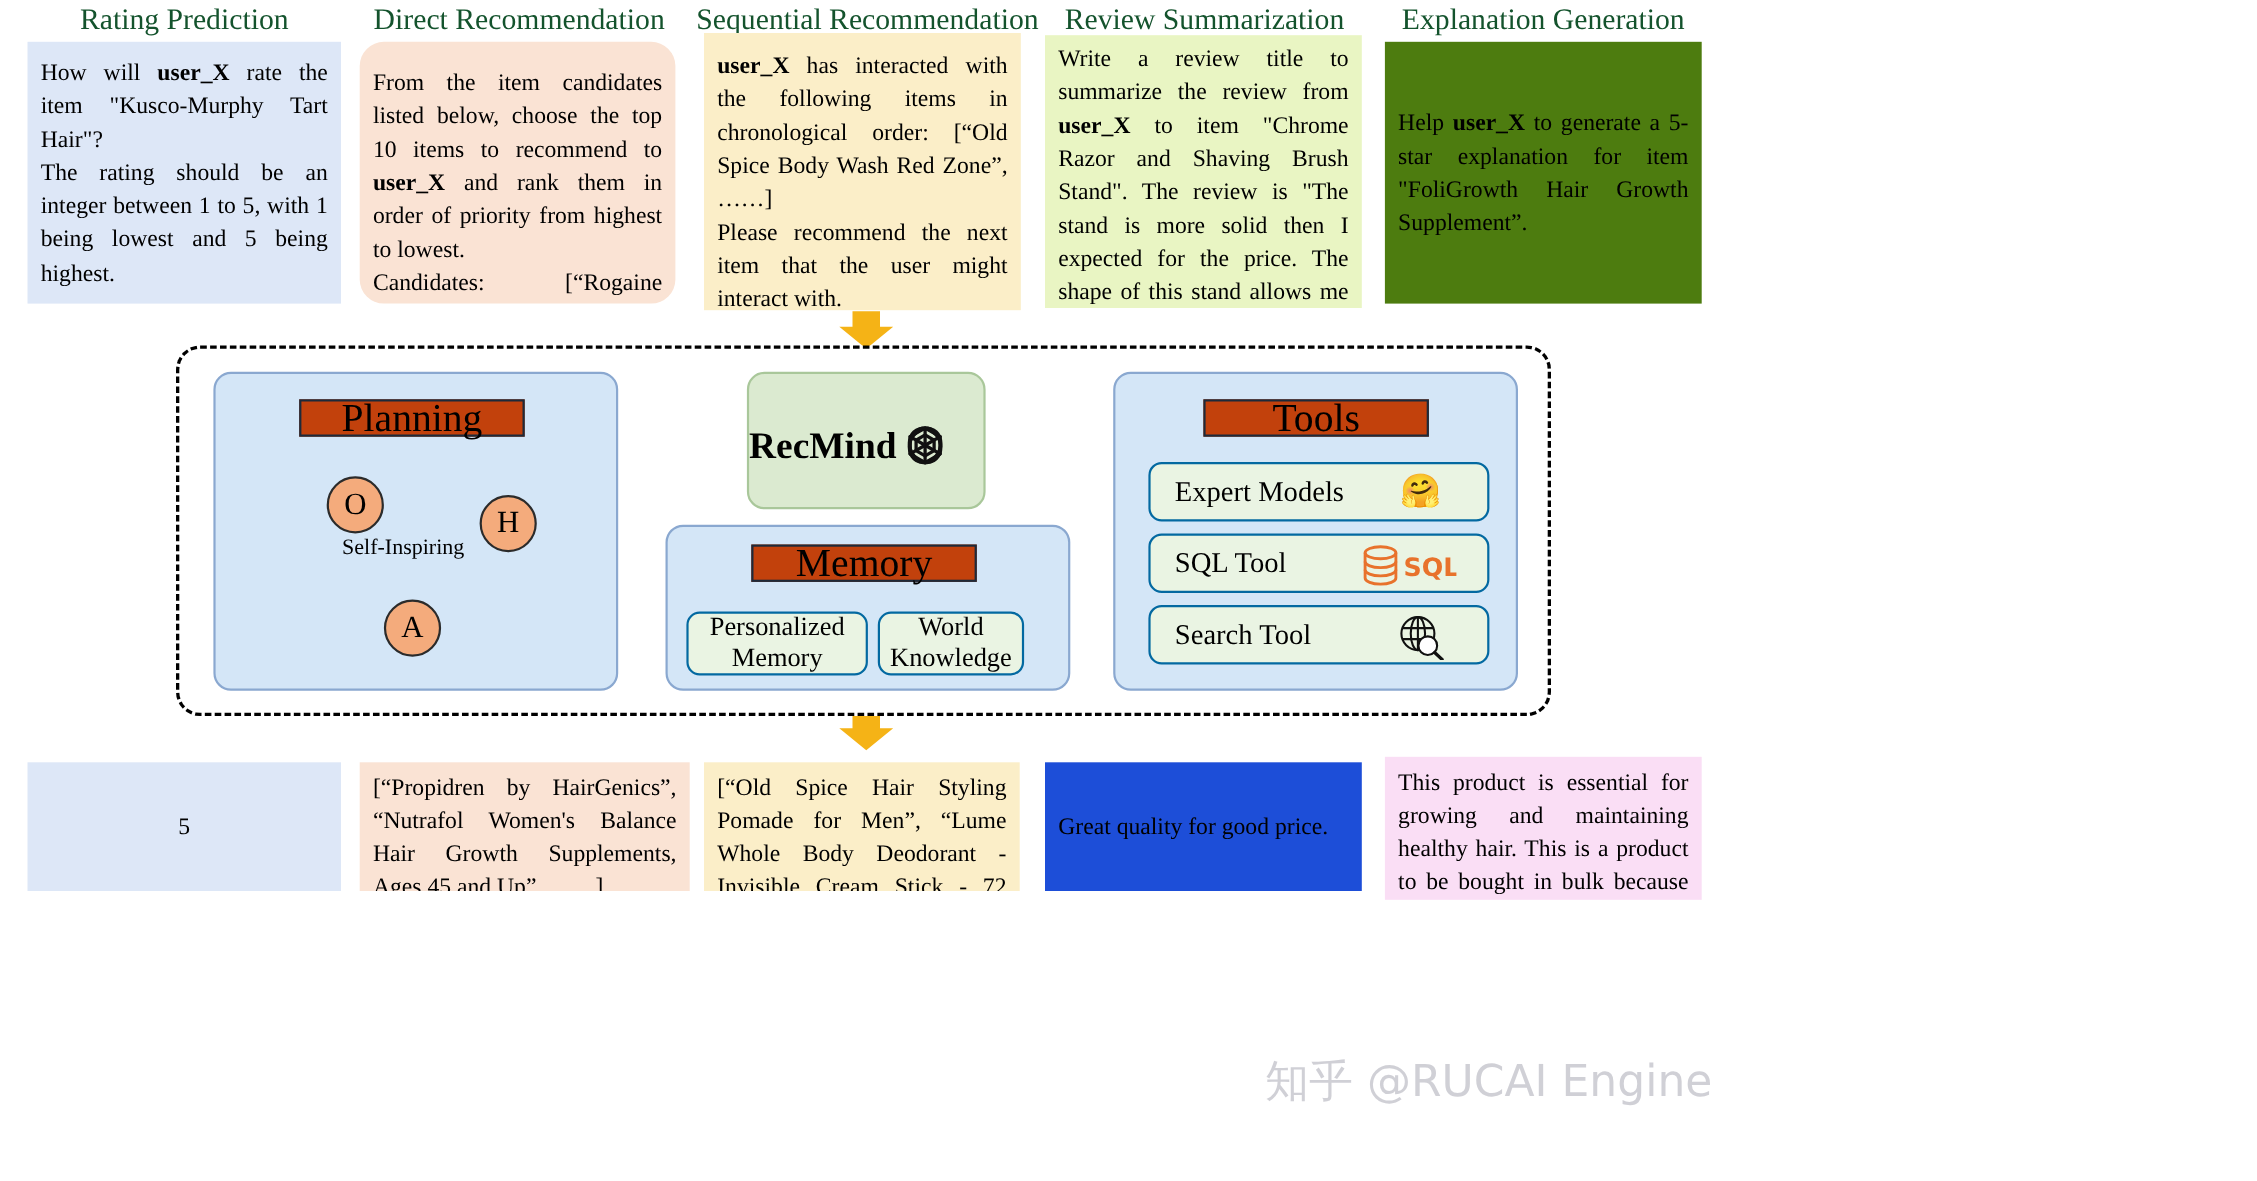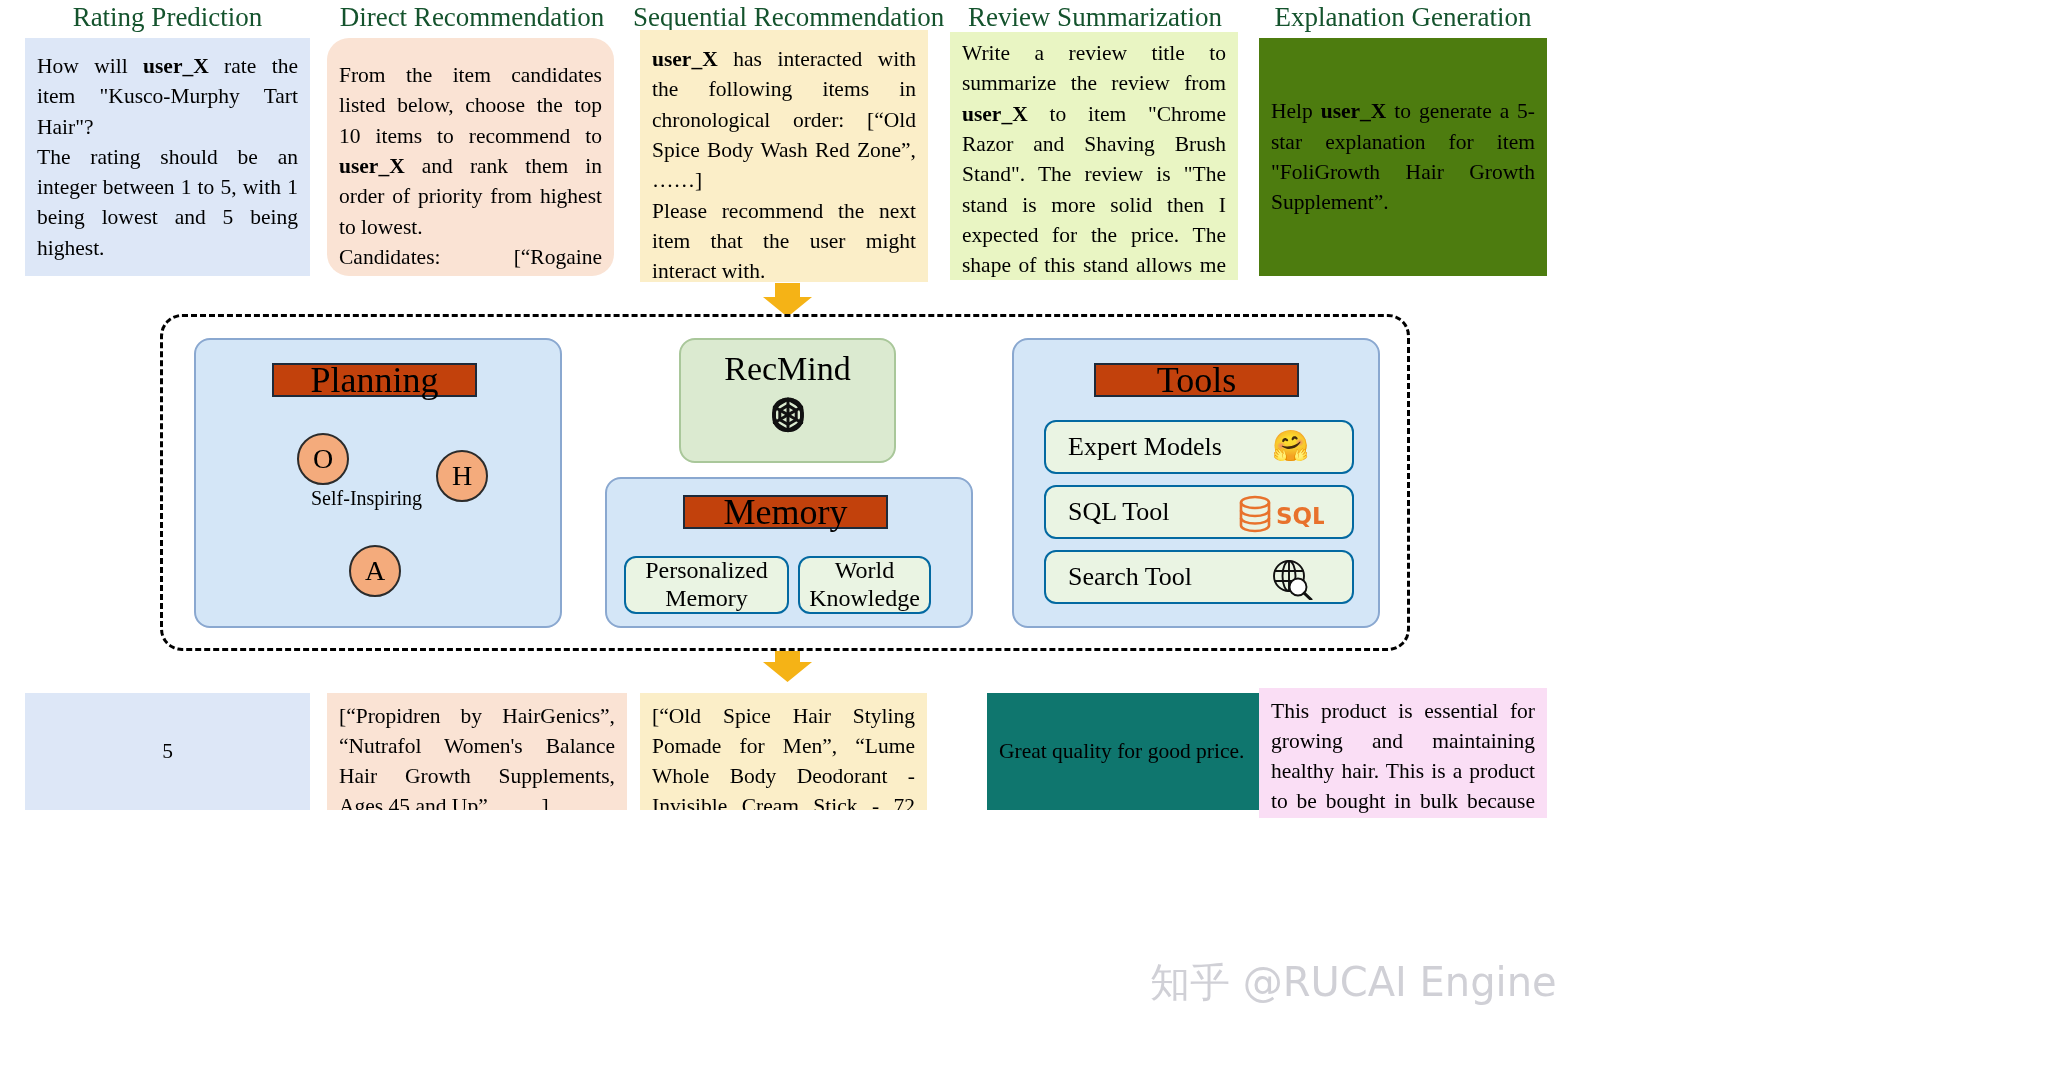--- a/index.html
+++ b/index.html
@@ -121,24 +121,25 @@
   }
 
   
   .recmind-box {
     position: absolute;
     box-sizing: border-box;
     background: #dbead0;
     border: 2.5px solid #a9c79a;
     border-radius: 16px;
     display: flex;
-    flex-direction: column;
+    flex-direction: row;
     align-items: center;
     justify-content: flex-start;
     padding-top: 10px;
+    font-weight: bold;
   }
   .recmind-title { font-size: 34px; color: #000; }
 
   
   .watermark {
     position: absolute;
     font-family: "DejaVu Sans", sans-serif;
     font-size: 40px;
     color: rgba(150,150,165,0.45);
     white-space: nowrap;
@@ -312,21 +313,21 @@
 </div>
 
 <div class="out-box" style="left:327px; top:693px; width:300px; height:117px; background:#fae3d4;">
   <span>[“Propidren by HairGenics”, “Nutrafol Women's Balance Hair Growth Supplements, Ages 45 and Up”, ……]</span>
 </div>
 
 <div class="out-box" style="left:640px; top:693px; width:287px; height:117px; background:#fbeec8;">
   <span>[“Old Spice Hair Styling Pomade for Men”, “Lume Whole Body Deodorant - Invisible Cream Stick - 72 Hour Odor Control ”, ……]</span>
 </div>
 
-<div class="out-box" style="left:950px; top:693px; width:288px; height:117px; background:#0f766e; display:flex; align-items:center; text-align:left;margin-left:37px;">
+<div class="out-box" style="left:950px; top:693px; width:288px; height:117px; background:#1d4ed8; display:flex; align-items:center; text-align:left;">
   <span>Great quality for good price.</span>
 </div>
 
 <div class="out-box" style="left:1259px; top:688px; width:288px; height:130px; background:#fadef5;">
   <span>This product is essential for growing and maintaining healthy hair. This is a product to be bought in bulk because you can never have enough of it.</span>
 </div>
 
 <div class="watermark" style="left:1150px; top:955px;">知乎 @RUCAI Engine</div>
 
 </body></html>

